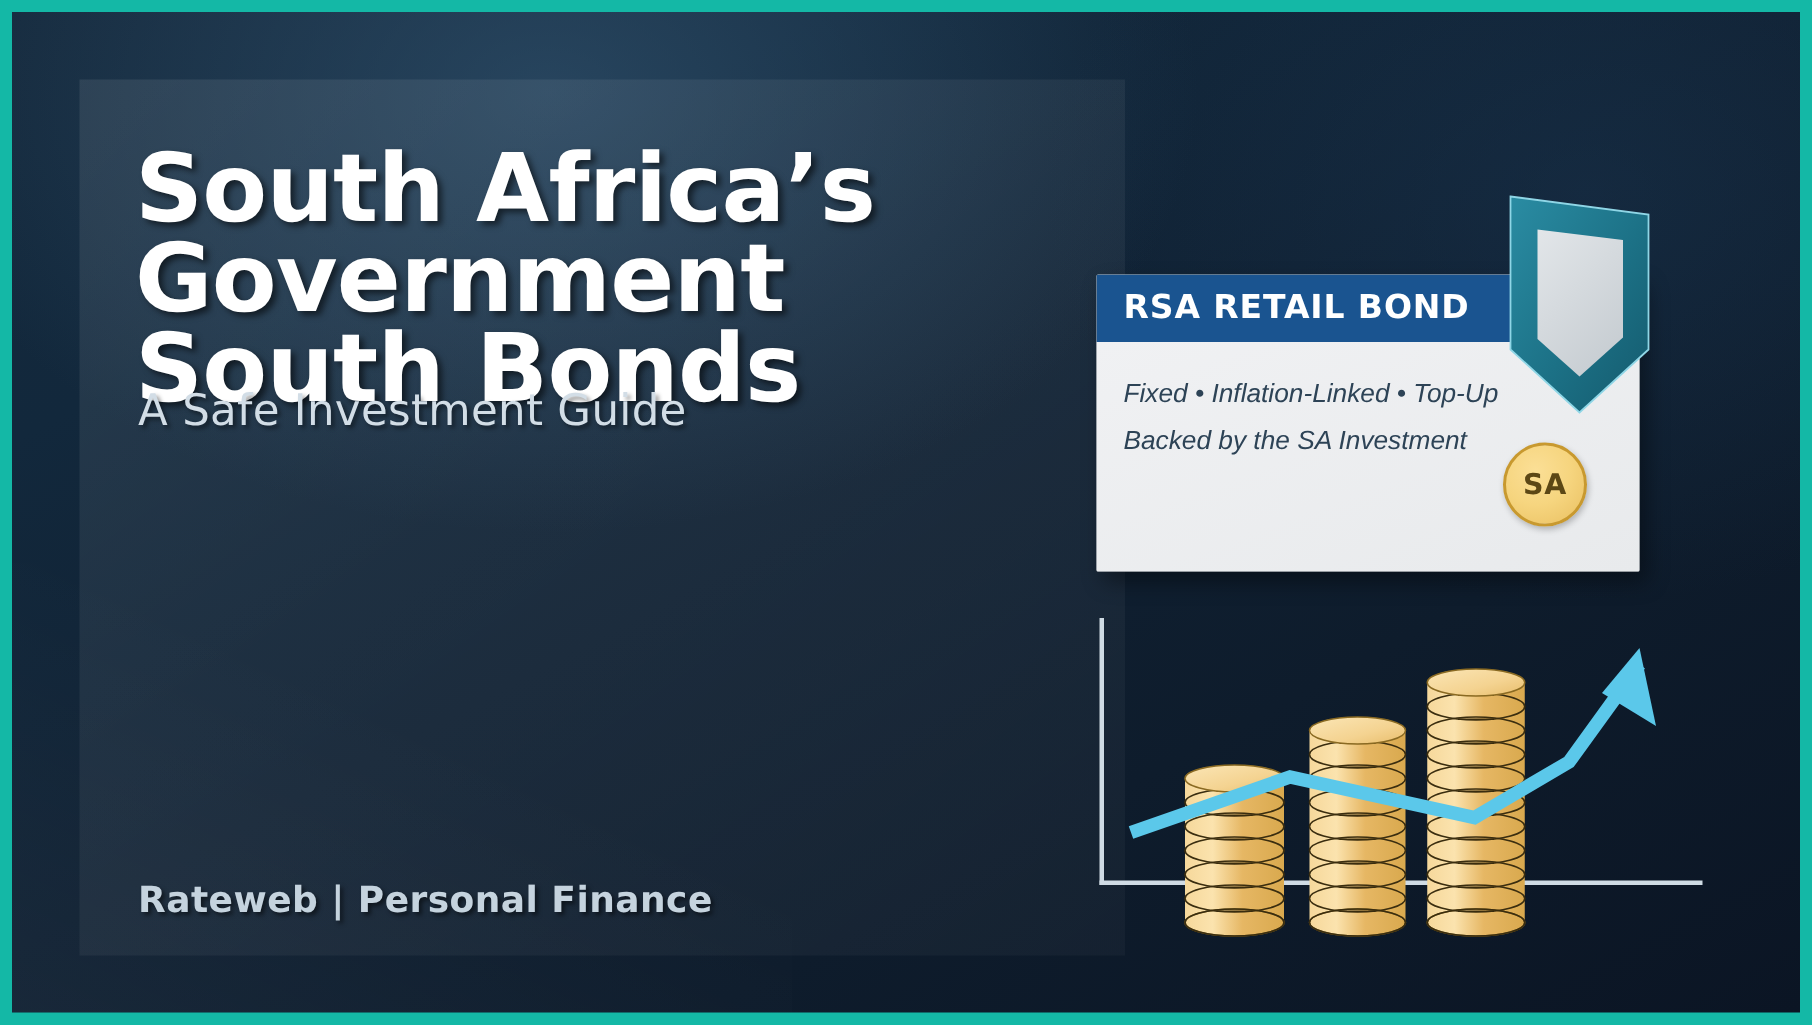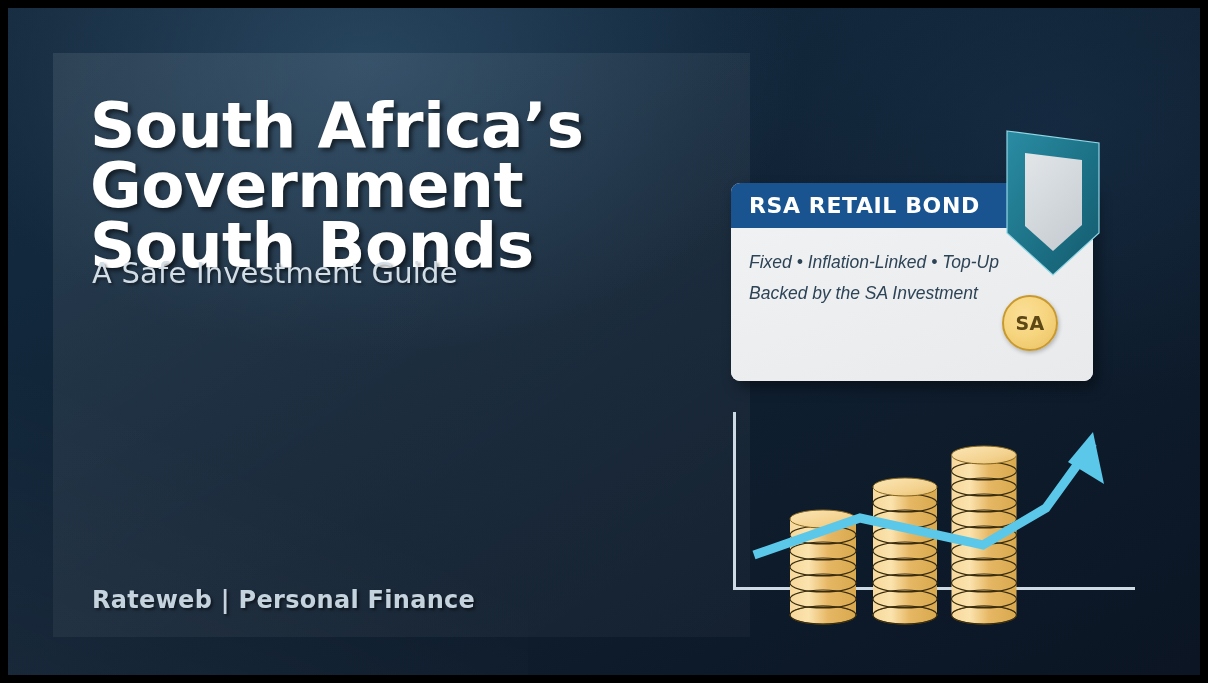--- a/index.html
+++ b/index.html
@@ -8,21 +8,21 @@
     width:1208px; height:683px;
     font-family:"DejaVu Sans", sans-serif;
     overflow:hidden;
     position:relative;
   }
 
   
   #poster {
     position:absolute; left:0; top:0;
     width:1208px; height:683px;
-    background:#000000;
+    background:#14b8a6;
   }
   #canvas {
     position:absolute;
     left:8px; top:8px; right:8px; bottom:8px;
     width:1192px; height:667px;
     background:
       radial-gradient(ellipse 620px 420px at 30% 8%, rgba(56,92,122,0.55) 0%, rgba(56,92,122,0.0) 70%),
       radial-gradient(ellipse 500px 380px at 88% 18%, rgba(30,60,90,0.35) 0%, rgba(30,60,90,0) 72%),
       linear-gradient(152deg, #15293c 0%, #12283c 22%, #102133 48%, #0e1c2c 70%, #0b1524 100%);
     overflow:hidden;
@@ -79,21 +79,21 @@
     letter-spacing:0.3px;
     text-shadow:2px 2px 3px rgba(0,0,0,0.5);
     font-family:"DejaVu Sans", sans-serif;
   }
 
   
   #bond-card {
     position:absolute;
     left:723px; top:175px;
     width:362px; height:198px;
-    border-radius:9px;
+    border-radius:1px;
     background:#eceef0;
     box-shadow:5px 7px 14px rgba(0,0,0,0.40);
     z-index:5;
     overflow:hidden;
   }
   #card-header {
     height:45px;
     background:#1a5490;
     display:flex; align-items:center;
     padding-left:18px;

